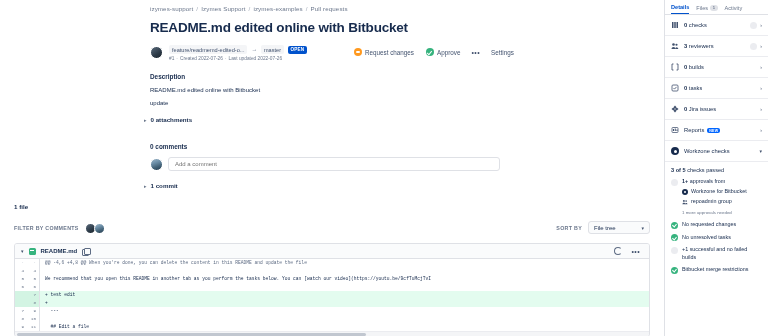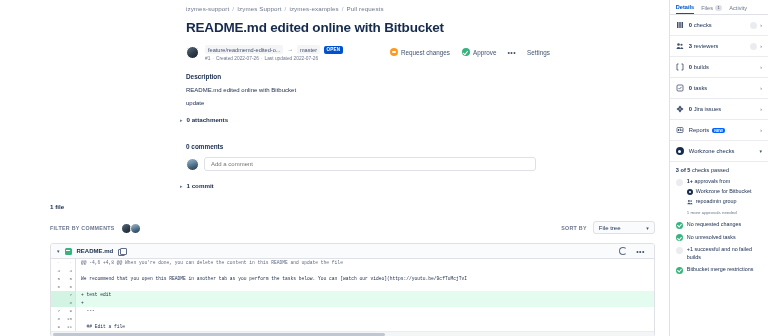--- a/index.html
+++ b/index.html
@@ -3,21 +3,21 @@
 <meta charset="utf-8">
 <style>
   * { box-sizing: border-box; margin: 0; padding: 0; }
   html, body {
     width: 768px; height: 336px;
     background: #ffffff;
     font-family: "Liberation Sans", sans-serif;
     color: #172b4d;
     overflow: hidden;
   }
-  .page { position: relative; width: 768px; height: 336px; display: flex; padding-left: 36px; }
+  .page { position: relative; width: 768px; height: 336px; display: flex; }
 
   
   .main {
     width: 664px; height: 336px; position: relative;
     overflow: hidden; background: #fff;
   }
 
   .pr-head { padding: 5px 0 0 150px; }
   .breadcrumb { font-size: 6.2px; color: #6b778c; letter-spacing: .1px; white-space: nowrap; }
   .breadcrumb a { color: #6b778c; text-decoration: none; }

